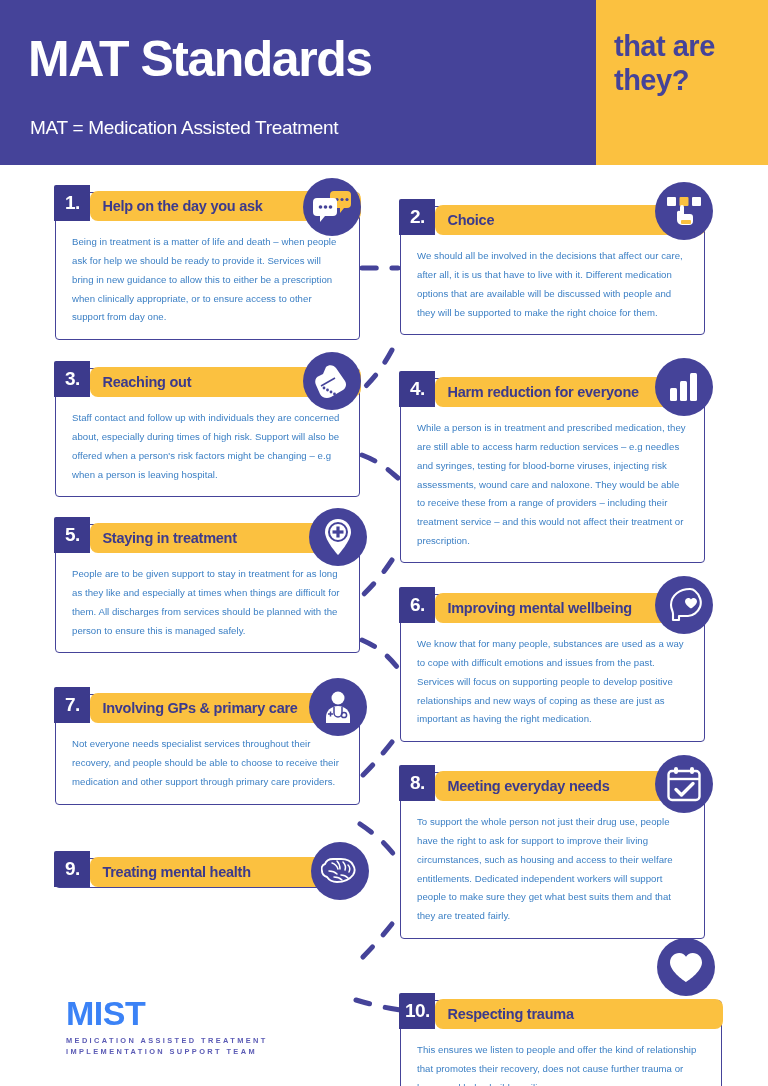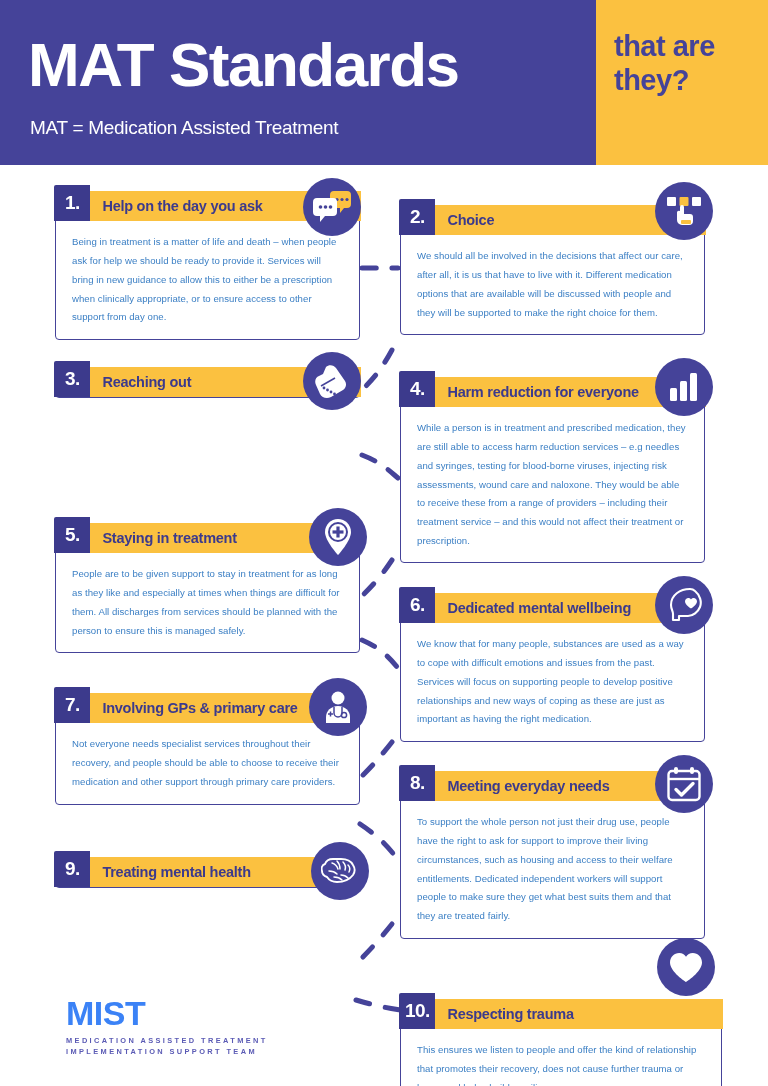--- a/index.html
+++ b/index.html
@@ -33,21 +33,21 @@
   .header-right {
     background: #FBC140;
     width: 172px;
     height: 165px;
     position: relative;
   }
   .main-title {
     position: absolute;
     left: 28px; top: 34px;
     color: #ffffff;
-    font-size: 62px;
+    font-size: 50px;
     font-weight: 700;
     letter-spacing: -1.5px;
     line-height: 1;
     white-space: nowrap;
   }
   .sub-title {
     position: absolute;
     left: 30px; top: 117px;
     color: #ffffff;
     font-size: 19px;
@@ -108,20 +108,21 @@
     background: #FBC140;
     flex: 1;
     display: flex;
     align-items: center;
     padding-left: 12px;
     color: #3C3A8C;
     font-size: 14.5px;
     font-weight: 700;
     letter-spacing: -0.25px;
     white-space: nowrap;
+    border-radius: 8px;
   }
   .card-body {
     padding: 12px 16px 12px 16px;
     color: #3B7FC4;
     font-size: 9.6px;
     line-height: 1.95;
     letter-spacing: 0.05px;
   }
 
   
@@ -223,20 +224,21 @@
       <path d="M14 17v-3a2 2 0 0 1 4 0v7h6a3 3 0 0 1 3 3v4a4 4 0 0 1-4 4h-7a5 5 0 0 1-5-5v-7a2 2 0 0 1 3-2z" fill="#ffffff"></path>
       <rect x="15" y="27" width="10" height="4" rx="1" fill="#FBC140"></rect>
     </svg>
   </div>
 
   <div class="card" style="left:55px; top:368px; width:305px;">
     <div class="card-head">
       <div class="card-num">3.</div>
       <div class="card-title-bar">Reaching out</div>
     </div>
+    <div class="card-body">Staff contact and follow up with individuals they are concerned about, especially during times of high risk. Support will also be offered when a person's risk factors might be changing – e.g when a person is leaving hospital.</div>
   </div>
   <div class="icon-badge" style="left:303px; top:352px;">
     <svg width="38" height="34" viewBox="0 0 38 34">
       <path d="M13 3c3-3 8-2 10 1l9 13c2 3 1 7-2 9l-12 7c-4 2-9 1-11-3L3 21c-2-4 0-8 3-9l4-2z" fill="#ffffff"></path>
       <path d="M8 22l14-8" stroke="#454399" stroke-width="1.6"></path>
       <circle cx="11" cy="24" r="1.4" fill="#454399"></circle>
         <circle cx="14.5" cy="26" r="1.4" fill="#454399"></circle>
       <circle cx="18" cy="28" r="1.4" fill="#454399"></circle>
         <circle cx="21.5" cy="30" r="1.4" fill="#454399"></circle>
     </svg>
@@ -269,21 +271,21 @@
       <path d="M15 1C7.8 1 2 6.8 2 14c0 9 13 23 13 23s13-14 13-23C28 6.8 22.2 1 15 1z" fill="#ffffff"></path>
       <circle cx="15" cy="14" r="9" fill="none" stroke="#454399" stroke-width="2"></circle>
       <rect x="13.4" y="8.5" width="3.2" height="11" fill="#454399"></rect>
       <rect x="9.5" y="12.4" width="11" height="3.2" fill="#454399"></rect>
     </svg>
   </div>
 
   <div class="card" style="left:400px; top:594px; width:305px;">
     <div class="card-head">
       <div class="card-num">6.</div>
-      <div class="card-title-bar">Dedicated mental wellbeing</div>
+      <div class="card-title-bar">Improving mental wellbeing</div>
     </div>
     <div class="card-body">We know that for many people, substances are used as a way to cope with difficult emotions and issues from the past. Services will focus on supporting people to develop positive relationships and new ways of coping as these are just as important as having the right medication.</div>
   </div>
   <div class="icon-badge" style="left:655px; top:576px;">
     <svg width="36" height="36" viewBox="0 0 36 36">
       <path d="M24 2C14 2 5 8 5 18c0 4 2 6 2 9v6h6v-4h9c5 0 10-4 12-9 2-5 0-12-5-16-1-1-3-2-5-2z" fill="none" stroke="#ffffff" stroke-width="2.1" stroke-linejoin="round"></path>
       <path d="M19 14.5c0-2 1.6-3.4 3.4-3.4 1.1 0 2.1.6 2.6 1.4.5-.8 1.5-1.4 2.6-1.4 1.8 0 3.4 1.4 3.4 3.4 0 3.4-6 7-6 7s-6-3.6-6-7z" fill="#ffffff"></path>
     </svg>
   </div>
 

